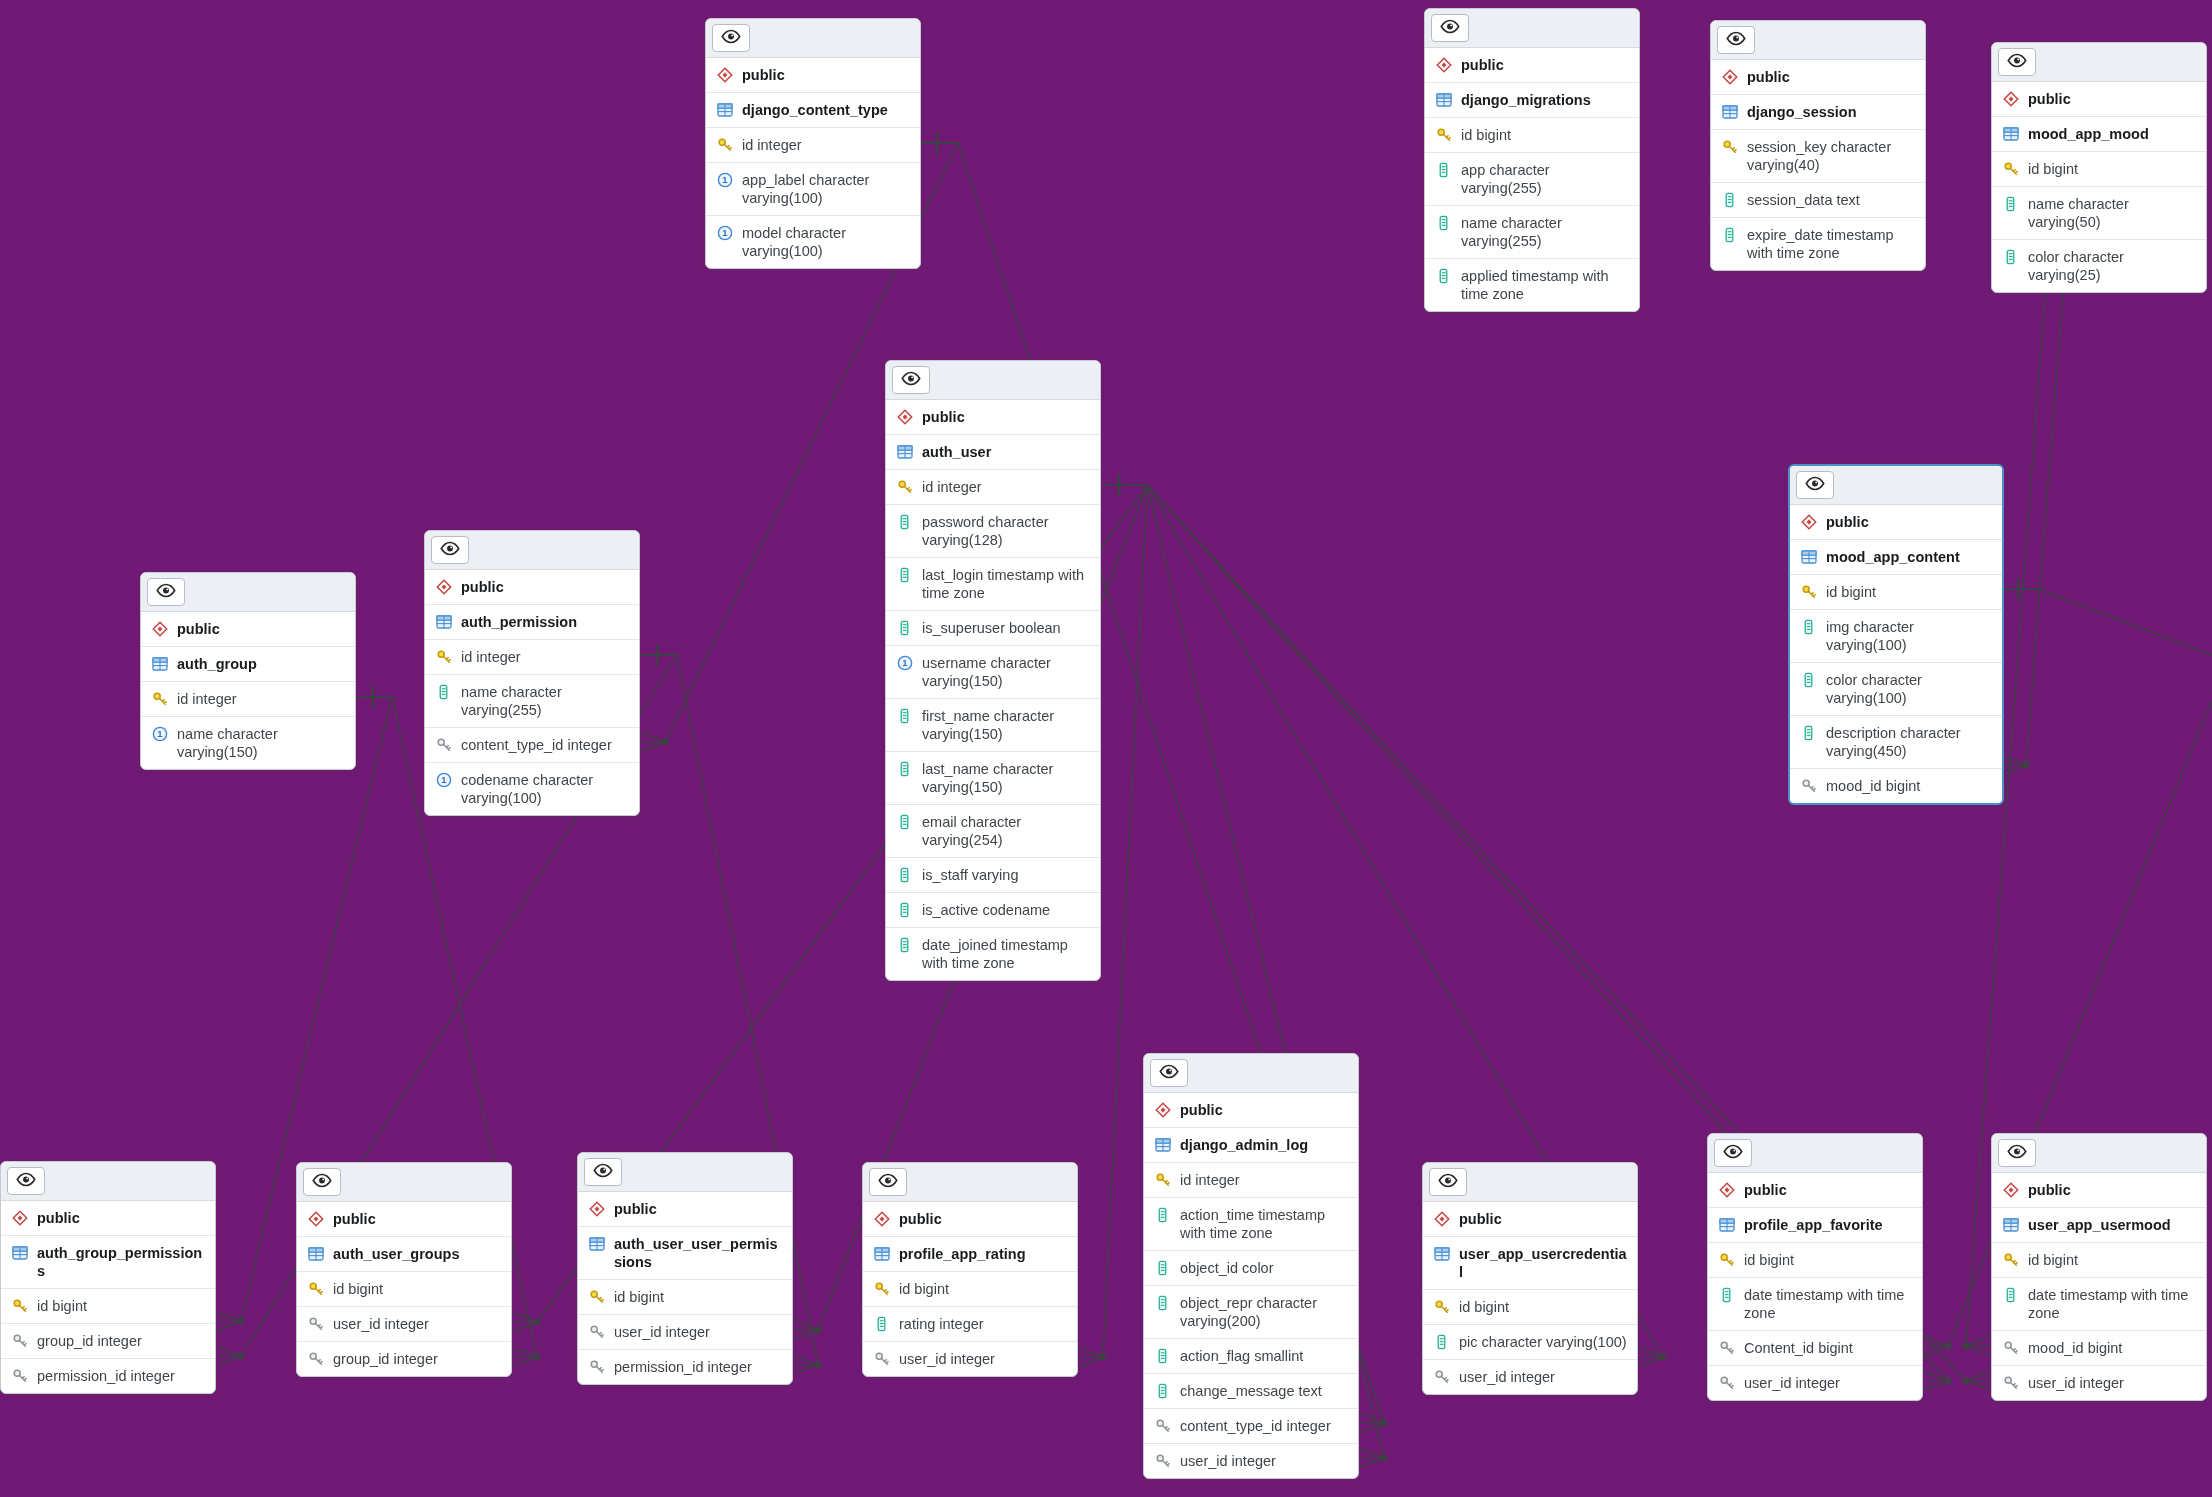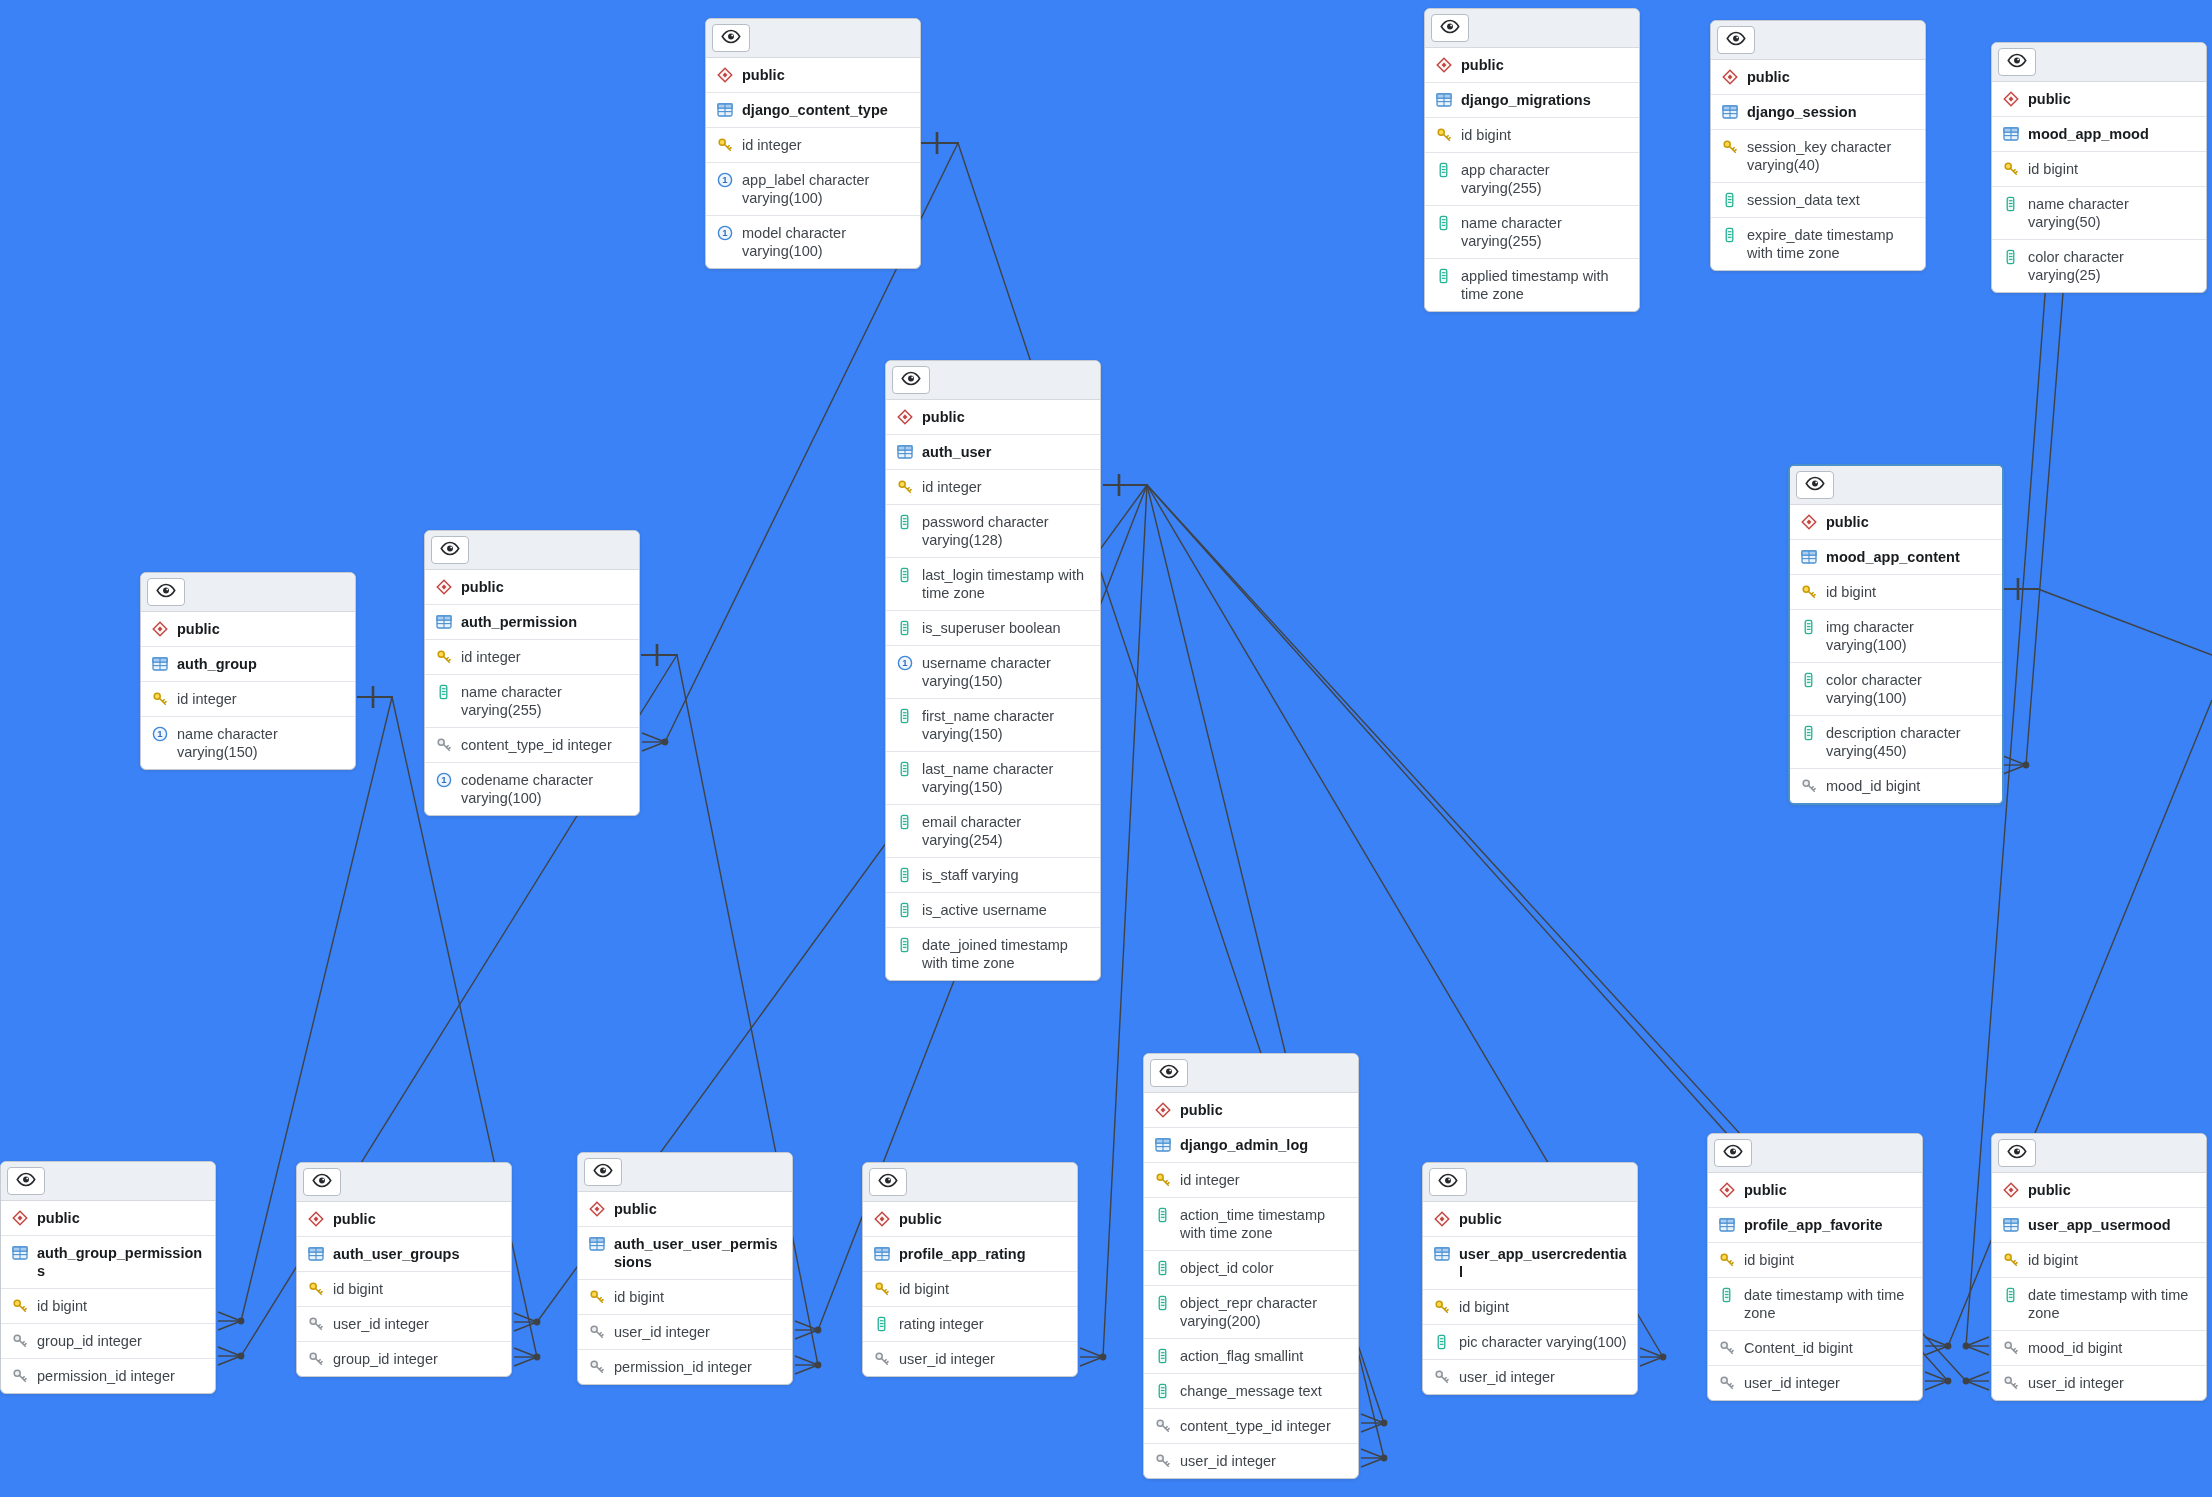--- a/index.html
+++ b/index.html
@@ -1,16 +1,16 @@
 <!DOCTYPE html>
 <html><head>
 <meta charset="utf-8">
 <style>
   html,body{margin:0;padding:0;background:#ffffff;font-family:"Liberation Sans",sans-serif;}
-  #canvas{position:relative;width:2212px;height:1497px;overflow:hidden;background:#3b82f6;}
+  #canvas{position:relative;width:2212px;height:1497px;overflow:hidden;background:#701a75;}
   #wires{position:absolute;left:0;top:0;z-index:0;}
   .table-card{position:absolute;width:216px;background:#fff;border:1px solid #c6cbd1;border-radius:6px;
               box-shadow:0 1px 3px rgba(60,64,67,.18);z-index:1;box-sizing:border-box;}
   .table-card.selected{border:2px solid #4a90c9;}
   .card-header{background:#eceff3;border-bottom:1px solid #d6dade;border-radius:5px 5px 0 0;padding:5px 6px;}
   .eye-btn{width:38px;height:28px;background:#fff;border:1px solid #b7bdc5;border-radius:4px;
            display:flex;align-items:center;justify-content:center;padding:0;cursor:pointer;}
   .row{display:flex;align-items:flex-start;gap:9px;padding:8px 10px;border-bottom:1px solid #e3e6ea;
        font-size:14.5px;line-height:18px;color:#3f454b;}
   .row:last-child{border-bottom:none;}
@@ -497,21 +497,21 @@
       </div>
       <div class="row">
         <span class="icon">
           <svg viewBox="0 0 16 16" width="15" height="16">
             <rect x="4.5" y="1" width="7" height="14" rx="1.8" fill="#eafaf5" stroke="#27b094" stroke-width="1.4"></rect>
             <line x1="6.3" y1="4.5" x2="10.2" y2="4.5" stroke="#27b094" stroke-width="1.2"></line>
             <line x1="6.3" y1="7.5" x2="10.2" y2="7.5" stroke="#27b094" stroke-width="1.2"></line>
             <line x1="6.3" y1="10.5" x2="10.2" y2="10.5" stroke="#27b094" stroke-width="1.2"></line>
           </svg>
         </span>
-        <span class="txt">is_active username</span>
+        <span class="txt">is_active codename</span>
       </div>
       <div class="row">
         <span class="icon">
           <svg viewBox="0 0 16 16" width="15" height="16">
             <rect x="4.5" y="1" width="7" height="14" rx="1.8" fill="#eafaf5" stroke="#27b094" stroke-width="1.4"></rect>
             <line x1="6.3" y1="4.5" x2="10.2" y2="4.5" stroke="#27b094" stroke-width="1.2"></line>
             <line x1="6.3" y1="7.5" x2="10.2" y2="7.5" stroke="#27b094" stroke-width="1.2"></line>
             <line x1="6.3" y1="10.5" x2="10.2" y2="10.5" stroke="#27b094" stroke-width="1.2"></line>
           </svg>
         </span>

